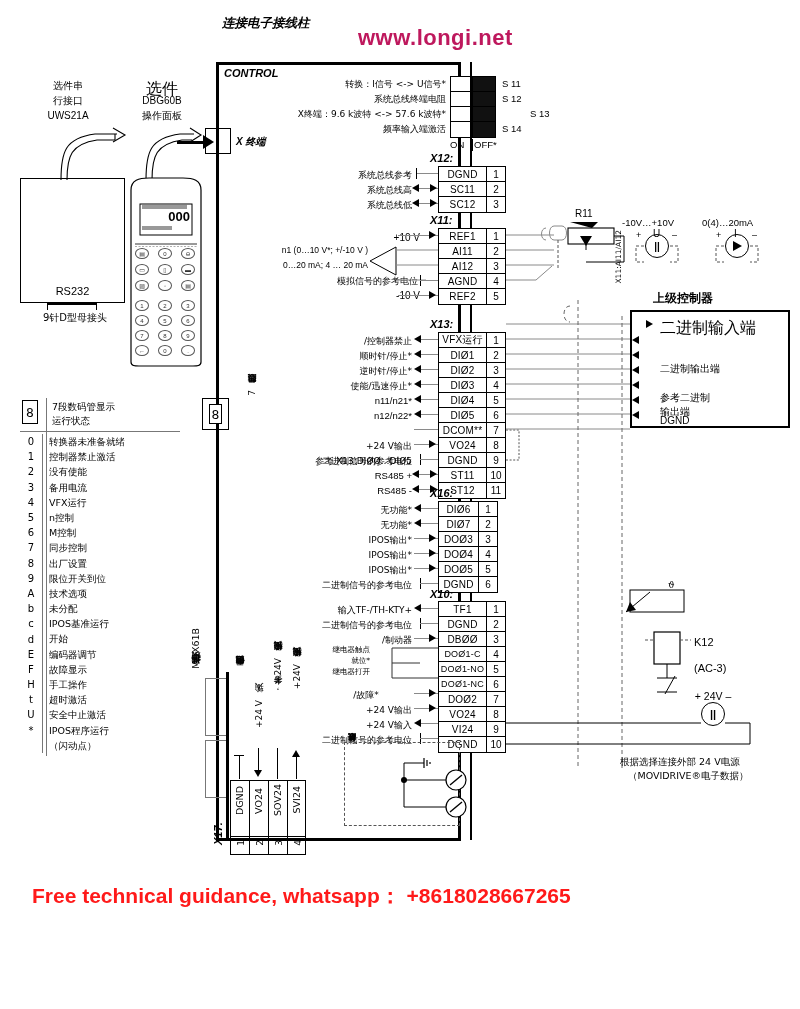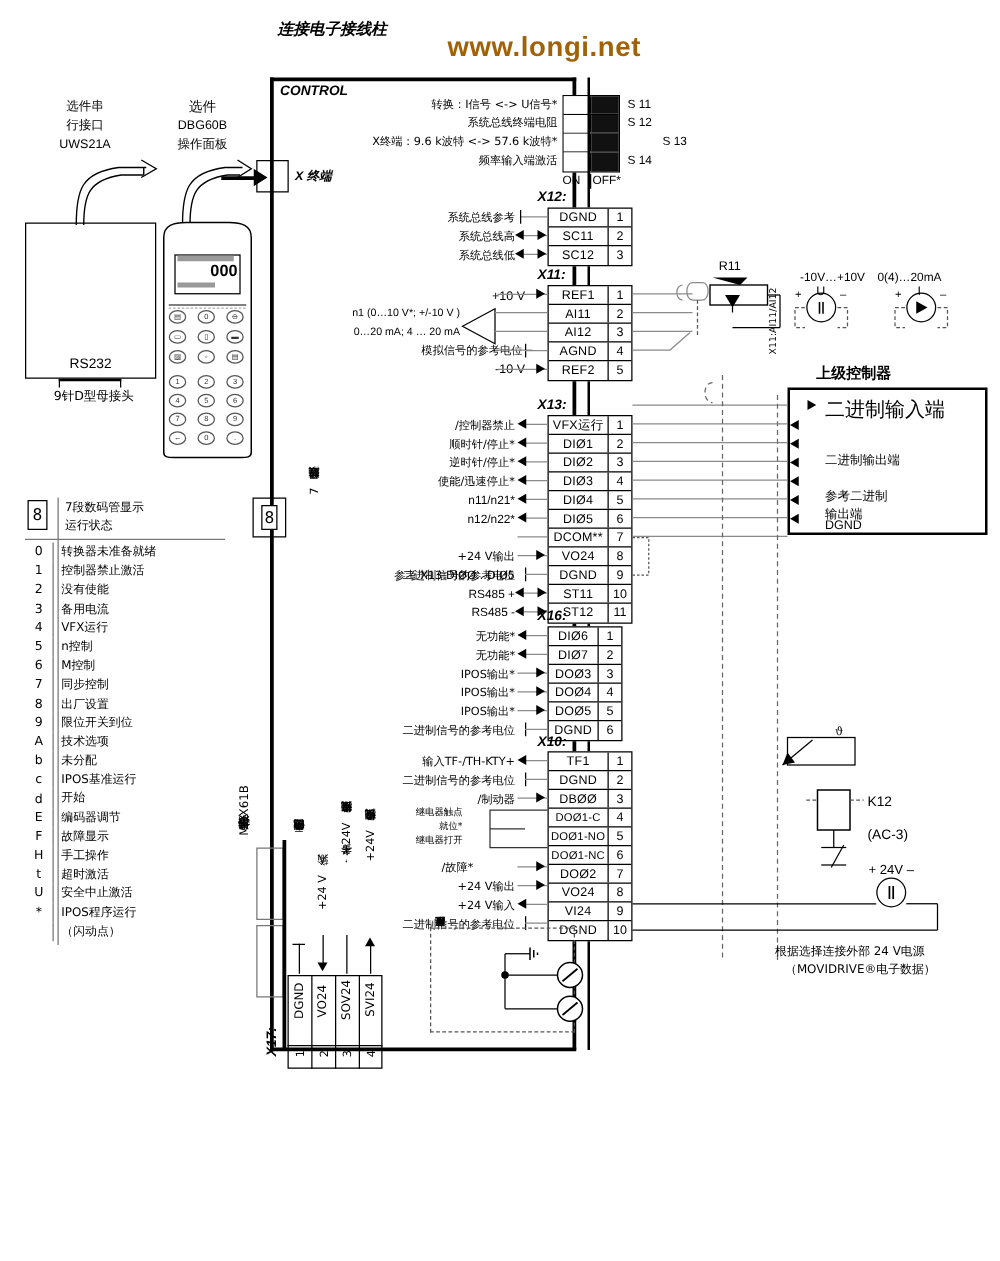--- a/index.html
+++ b/index.html
@@ -44,21 +44,21 @@
   .seg7{position:absolute;border:1px solid #000;box-sizing:border-box;background:#fff;
         display:flex;align-items:center;justify-content:center;font-size:13px;font-family:"DejaVu Sans Mono",monospace;}
 
   
   .statuslist{position:absolute;font-size:9.5px;}
   .statuslist .srow{display:flex;height:15.2px;align-items:center;}
   .statuslist .code{width:22px;text-align:center;font-size:10px;font-family:"DejaVu Sans",sans-serif;}
   .statuslist .desc{padding-left:6px;border-left:1px solid #777;font-size:9.5px;
                     font-family:"DejaVu Sans","Liberation Sans",sans-serif;height:15.2px;line-height:15.2px;}
 
-  .wmark{position:absolute;color:#a16207;font-weight:bold;letter-spacing:.5px;}
+  .wmark{position:absolute;color:#be185d;font-weight:bold;letter-spacing:.5px;}
   .banner{position:absolute;color:#ff1a1a;font-weight:bold;font-size:21px;}
 
   .arrowR,.arrowL{position:absolute;width:0;height:0;}
   .arrowR{border-top:4px solid transparent;border-bottom:4px solid transparent;border-left:7px solid #000;}
   .arrowL{border-top:4px solid transparent;border-bottom:4px solid transparent;border-right:7px solid #000;}
   .arrowD{position:absolute;width:0;height:0;border-left:4px solid transparent;border-right:4px solid transparent;border-top:7px solid #000;}
   .arrowU{position:absolute;width:0;height:0;border-left:4px solid transparent;border-right:4px solid transparent;border-bottom:7px solid #000;}
 
   .circ{position:absolute;border:1.5px solid #000;border-radius:50%;box-sizing:border-box;background:#fff;}
   .kp{position:absolute;border:1px solid #555;border-radius:50%;box-sizing:border-box;
@@ -83,21 +83,21 @@
     <path d="M60,12 L60,18" stroke="#000" stroke-width="1.1"></path>
   </svg>
 
   <div class="box" style="left:20px;top:178px;width:105px;height:125px;"></div>
   <div class="txt c" style="left:20px;top:285px;width:105px;font-size:11px;">RS232</div>
   <div class="ln lnh" style="left:47px;top:303px;width:50px;height:2px;"></div>
   <div class="ln lnv" style="left:47px;top:303px;height:7px;"></div>
   <div class="ln lnv" style="left:96px;top:303px;height:7px;"></div>
   <div class="txt cn c" style="left:10px;top:312px;width:130px;font-size:10px;">9针D型母接头</div>
 
-  <div class="txt cn c" style="left:122px;top:80px;width:80px;font-size:11px;">选件</div>
+  <div class="txt cn c" style="left:122px;top:80px;width:80px;font-size:16px;">选件</div>
   <div class="txt c" style="left:122px;top:95px;width:80px;font-size:10px;">DBG60B</div>
   <div class="txt cn c" style="left:122px;top:110px;width:80px;font-size:10px;">操作面板</div>
 
   <svg class="abs" style="left:140px;top:122px;width:80px;height:60px;overflow:visible;">
     <path d="M6,58 C6,30 10,16 40,12 L54,12" fill="none" stroke="#000" stroke-width="1.1"></path>
     <path d="M12,58 C12,34 16,22 42,18 L52,18" fill="none" stroke="#000" stroke-width="1.1"></path>
     <path d="M50,6 L61,13 L50,20" fill="none" stroke="#000" stroke-width="1.1"></path>
   </svg>
 
   <div class="ln lnh" style="left:177px;top:141px;width:28px;height:3px;"></div>
@@ -424,21 +424,21 @@
     <div class="row">
         <div class="nm">DGND</div>
         <div class="pin">10</div>
       </div>
   </div>
   <div class="txt cn r" style="left:300px;top:605px;width:112px;">输入TF-/TH-KTY+</div>
   <div class="txt cn r" style="left:288px;top:620px;width:124px;">二进制信号的参考电位</div>
   <div class="txt cn r" style="left:320px;top:635px;width:92px;">/制动器</div>
   <div class="txt cn r" style="left:290px;top:646px;width:80px;font-size:7.5px;">继电器触点</div>
   <div class="txt cn r" style="left:290px;top:657px;width:80px;font-size:7.5px;">就位*</div>
-  <div class="txt cn r" style="left:290px;top:668px;width:80px;font-size:7.5px;">继电器打开</div>
+  <div class="txt cn r" style="left:290px;top:668px;width:80px;font-size:7.5px;font-family:Liberation Mono, monospace;">继电器打开</div>
   <div class="txt cn r" style="left:320px;top:690px;width:92px;text-align:center;">/故障*</div>
   <div class="txt cn r" style="left:320px;top:705px;width:92px;">+24 V输出</div>
   <div class="txt cn r" style="left:320px;top:720px;width:92px;">+24 V输入</div>
   <div class="txt cn r" style="left:288px;top:735px;width:124px;">二进制信号的参考电位</div>
   <div class="ln lnh lngray" style="left:420px;top:608px;width:18px;"></div>
   <div class="arrowL" style="left:414px;top:604px;"></div>
   <div class="ln lnv" style="left:420px;top:618px;height:11px;"></div>
   <div class="ln lnh lngray" style="left:420px;top:623px;width:18px;"></div>
   <div class="ln lnh lngray" style="left:414px;top:638px;width:24px;"></div>
   <div class="arrowR" style="left:429px;top:634px;"></div>
@@ -605,21 +605,21 @@
     <path d="M18,2 L46,2 L40,8 Z" fill="#000"></path>
     <path d="M34,26 L28,16 L40,16 Z" fill="#000"></path>
     <line x1="34" y1="16" x2="34" y2="30" stroke="#000" stroke-width="1"></line>
     <line x1="62" y1="16" x2="72" y2="16" stroke="#000" stroke-width="1"></line>
     <line x1="72" y1="16" x2="72" y2="42" stroke="#000" stroke-width="1"></line>
     <line x1="34" y1="42" x2="72" y2="42" stroke="#000" stroke-width="1"></line>
     <path d="M2,6 C-4,6 -4,20 2,20 L10,20 C16,20 16,6 10,6 Z" fill="none" stroke="#8a8a8a" stroke-width="1"></path>
     <line x1="6" y1="20" x2="6" y2="48" stroke="#555" stroke-width="1" stroke-dasharray="3 2"></line>
   </svg>
 
-  <div class="txt" style="left:640px;top:218px;font-size:9.5px;">-10V…+10V</div>
+  <div class="txt" style="left:622px;top:218px;font-size:9.5px;">-10V…+10V</div>
   <div class="txt" style="left:702px;top:218px;font-size:9.5px;">0(4)…20mA</div>
   <div class="vert flip" style="left:614px;top:230px;font-size:7.5px;">X11:AI11/AI12</div>
   <div class="circ" style="left:645px;top:234px;width:24px;height:24px;"></div>
   <div class="txt c bold" style="left:645px;top:241px;width:24px;font-size:10px;">||</div>
   <div class="txt" style="left:653px;top:228px;font-size:10px;">U</div>
   <div class="txt" style="left:636px;top:230px;font-size:9px;">+</div>
   <div class="txt" style="left:672px;top:230px;font-size:9px;">–</div>
   <div class="circ" style="left:725px;top:234px;width:24px;height:24px;"></div>
   <div class="abs" style="left:733px;top:241px;width:0;height:0;border-top:5px solid transparent;border-bottom:5px solid transparent;border-left:9px solid #000;"></div>
   <div class="txt" style="left:734px;top:228px;font-size:10px;">I</div>
@@ -696,14 +696,15 @@
   <div class="txt c bold" style="left:701px;top:708px;width:24px;font-size:11px;">||</div>
   <svg class="abs" style="left:506px;top:702px;width:250px;height:50px;overflow:visible;">
     <line x1="0" y1="21" x2="195" y2="21" stroke="#000" stroke-width="1"></line>
     <line x1="219" y1="21" x2="244" y2="21" stroke="#000" stroke-width="1"></line>
     <line x1="244" y1="21" x2="244" y2="42" stroke="#000" stroke-width="1"></line>
     <line x1="0" y1="42" x2="244" y2="42" stroke="#000" stroke-width="1"></line>
   </svg>
   <div class="txt cn" style="left:620px;top:757px;font-size:9.5px;">根据选择连接外部 24 V电源</div>
   <div class="txt cn" style="left:628px;top:771px;font-size:9.5px;">（MOVIDRIVE®电子数据）</div>
 
+  <div class="banner" style="left:32px;top:882px;">Free technical guidance, whatsapp： +8618028667265</div>
 
 </div>
 
 </body></html>

